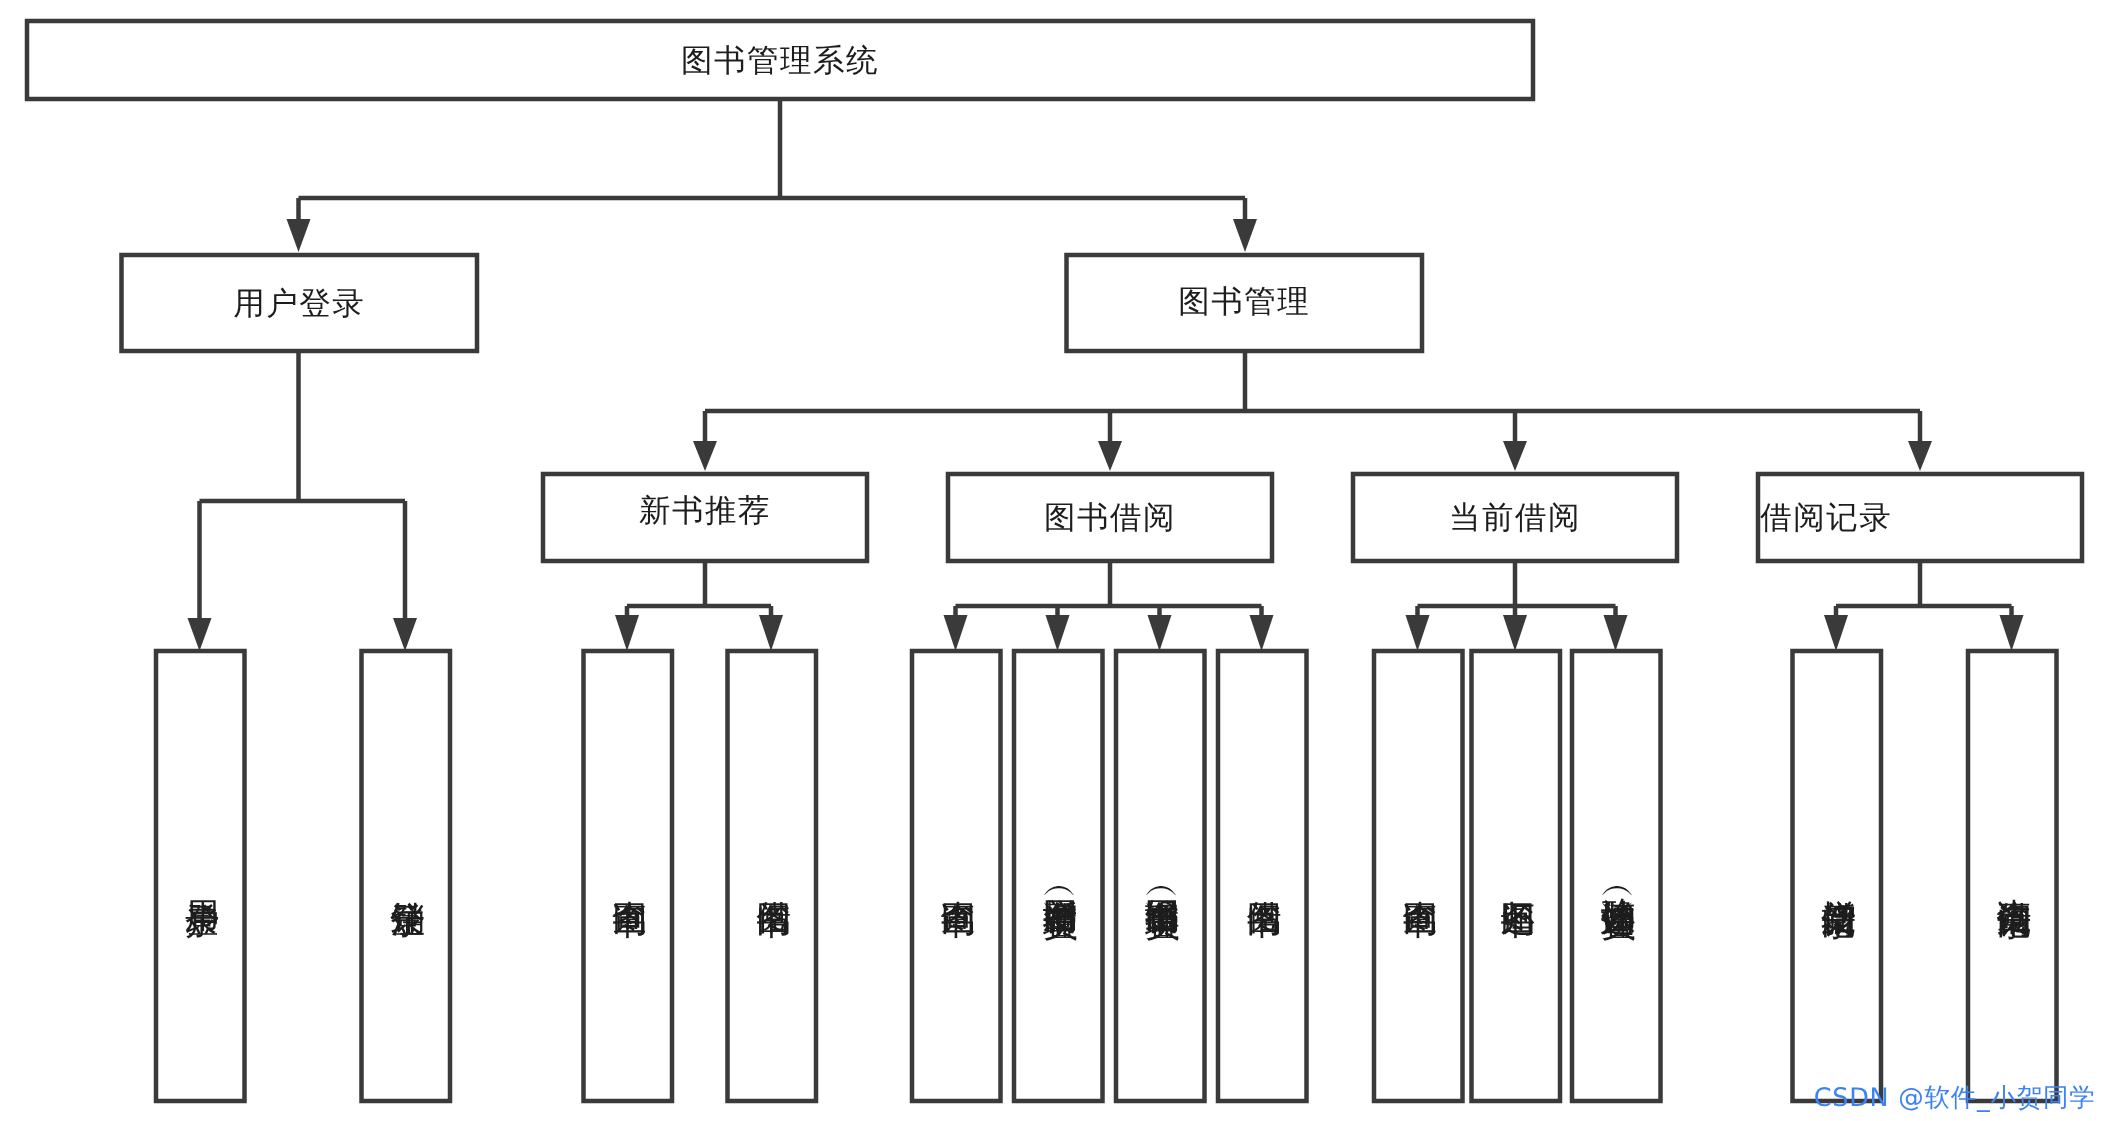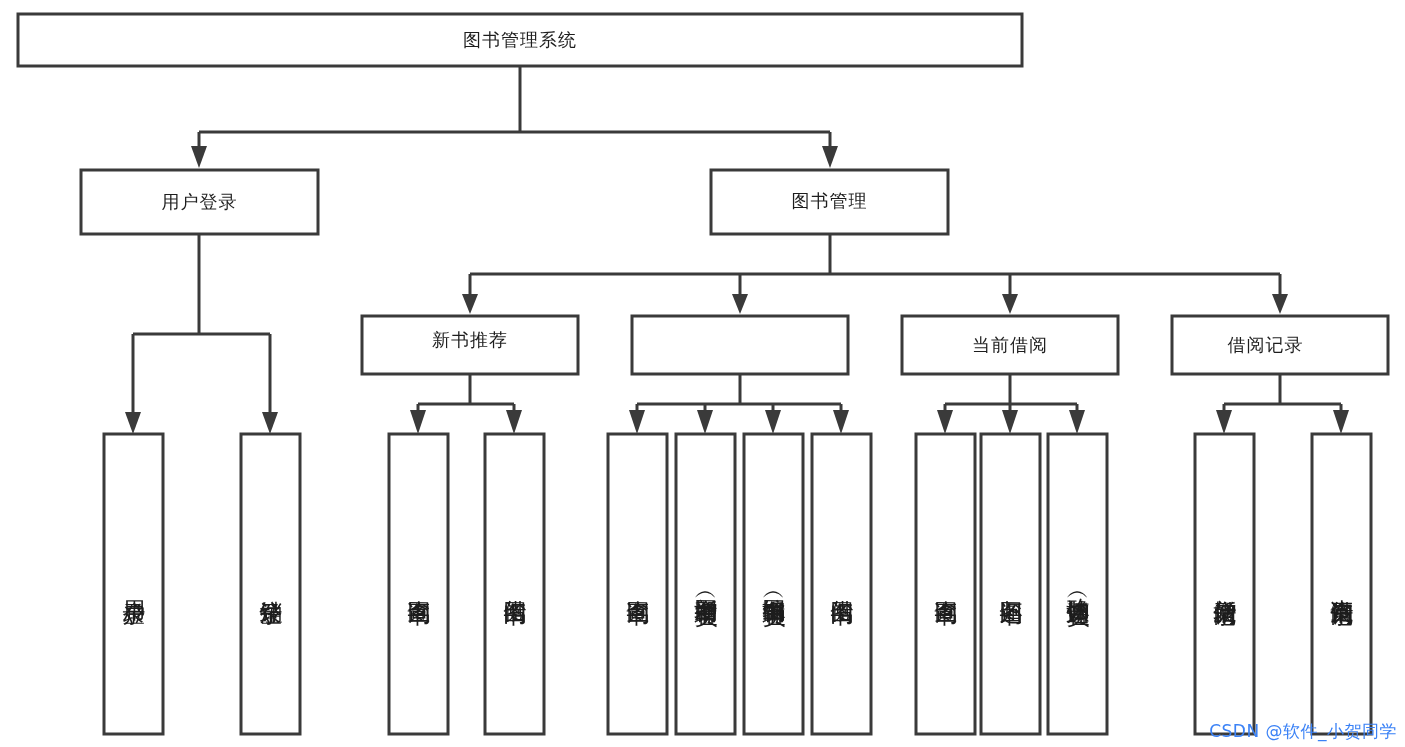--- a/index.html
+++ b/index.html
@@ -19,21 +19,21 @@
     writing-mode:vertical-rl;
     text-orientation:upright;
     font-size:23px;line-height:1.12;color:#1d1d1d;
     letter-spacing:1px;
     font-family:"DejaVu Sans","Liberation Sans",sans-serif;
     white-space:nowrap;
     pointer-events:none;
   }
   .htext-wrap{
     position:absolute;display:flex;align-items:center;justify-content:center;
-    font-size:18px;color:#1d1d1d;letter-spacing:1px;
+    font-size:21px;color:#1d1d1d;letter-spacing:1px;
     font-family:"DejaVu Sans","Liberation Sans",sans-serif;
     white-space:nowrap;pointer-events:none;text-align:center;
   }
   .watermark{
     position:absolute;right:8px;bottom:4px;
     font-size:17px;color:#3b82f6;letter-spacing:0.5px;
     font-family:"DejaVu Sans","Liberation Sans",sans-serif;
     user-select:none;
   }
 </style>
@@ -145,22 +145,23 @@
     <rect class="node-box" x="1195" y="434" width="59" height="300"></rect>
     <rect class="node-box" x="1312" y="434" width="59" height="300"></rect>
   </svg>
 
   <div class="htext-wrap" style="left:18px;top:14px;width:1004px;height:52px;">图书管理系统</div>
 
   <div class="htext-wrap" style="left:81px;top:170px;width:237px;height:64px;">用户登录</div>
   <div class="htext-wrap" style="left:711px;top:170px;width:237px;height:61px;">图书管理</div>
 
   <div class="htext-wrap" style="left:362px;top:316px;width:216px;height:48px;">新书推荐</div>
+  <div class="htext-wrap" style="left:632px;top:316px;width:216px;height:58px;">图书借阅</div>
   <div class="htext-wrap" style="left:902px;top:316px;width:216px;height:58px;">当前借阅</div>
-  <div class="htext-wrap" style="left:1172px;top:316px;width:187px;height:58px;border-radius:25px;">借阅记录</div>
+  <div class="htext-wrap" style="left:1124px;top:316px;width:187px;height:58px;border-radius:25px;">借阅记录</div>
 
   <div class="vtext-wrap" style="left:104px;top:434px;width:59px;height:300px;">用户登录</div>
   <div class="vtext-wrap" style="left:241px;top:434px;width:59px;height:300px;">注销登录</div>
   <div class="vtext-wrap" style="left:389px;top:434px;width:59px;height:300px;">查询图书</div>
   <div class="vtext-wrap" style="left:485px;top:434px;width:59px;height:300px;">借阅图书</div>
   <div class="vtext-wrap" style="left:608px;top:434px;width:59px;height:300px;">查询图书</div>
   <div class="vtext-wrap" style="left:676px;top:434px;width:59px;height:300px;">新增图书（管理员）</div>
   <div class="vtext-wrap" style="left:744px;top:434px;width:59px;height:300px;">编辑图书（管理员）</div>
   <div class="vtext-wrap" style="left:812px;top:434px;width:59px;height:300px;">借阅图书</div>
   <div class="vtext-wrap" style="left:916px;top:434px;width:59px;height:300px;">查询图书</div>

